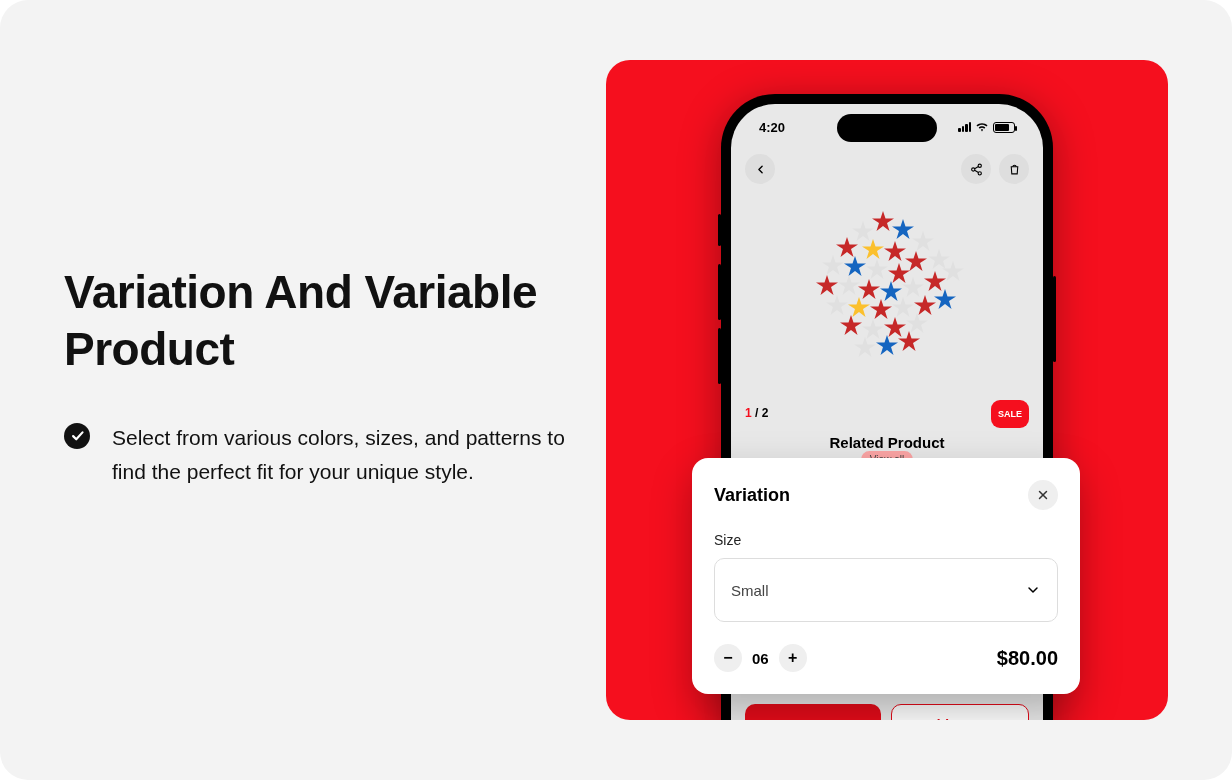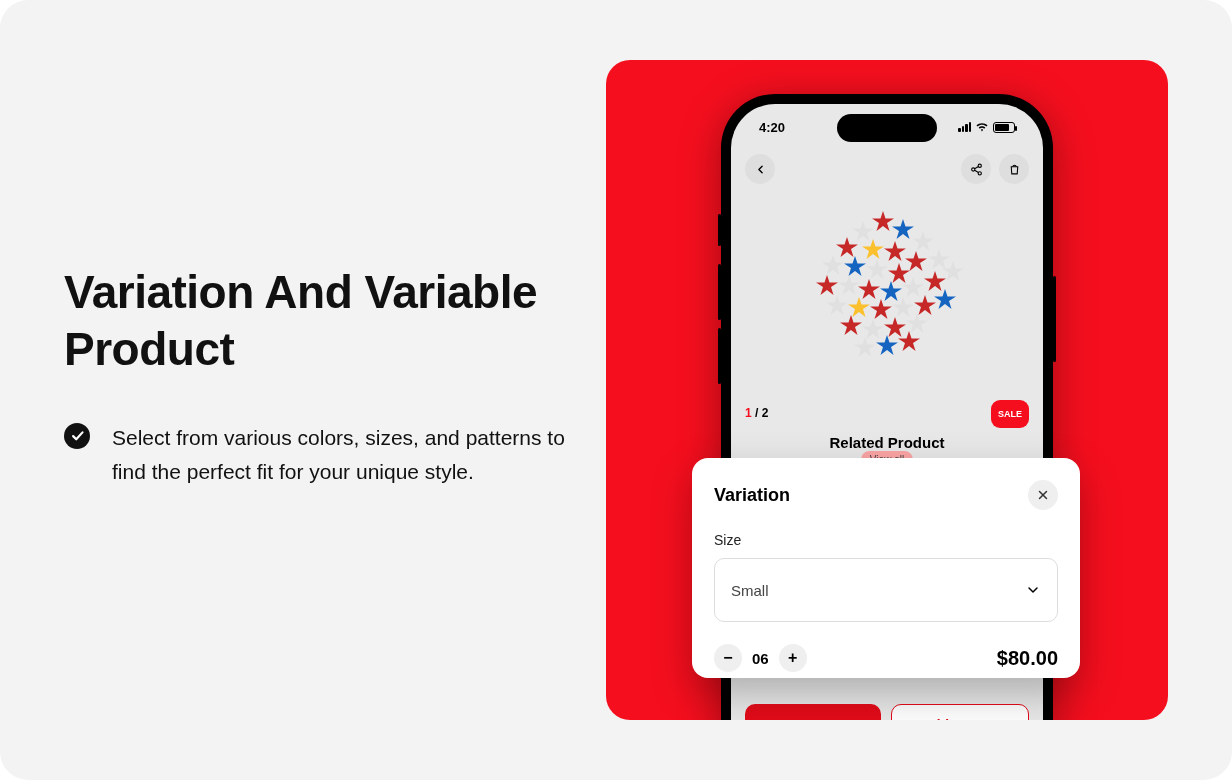--- a/index.html
+++ b/index.html
@@ -224,21 +224,21 @@
 
   
   .variation-card {
     position:absolute;
     left: 86px;
     width: 388px;
     top: 398px;
     background:#fff;
     border-radius:16px;
     box-shadow: 0 16px 40px rgba(0,0,0,0.25);
-    padding: 22px 22px 6px;
+    padding: 22px 22px 22px;
     z-index: 20;
   }
   .vc-head {
     display:flex; justify-content:space-between; align-items:center;
     margin-bottom: 22px;
   }
   .vc-title { font-weight:700; font-size:18px; }
   .vc-close {
     width:30px; height:30px; border-radius:50%;
     background:#efefef; display:flex; align-items:center; justify-content:center;

